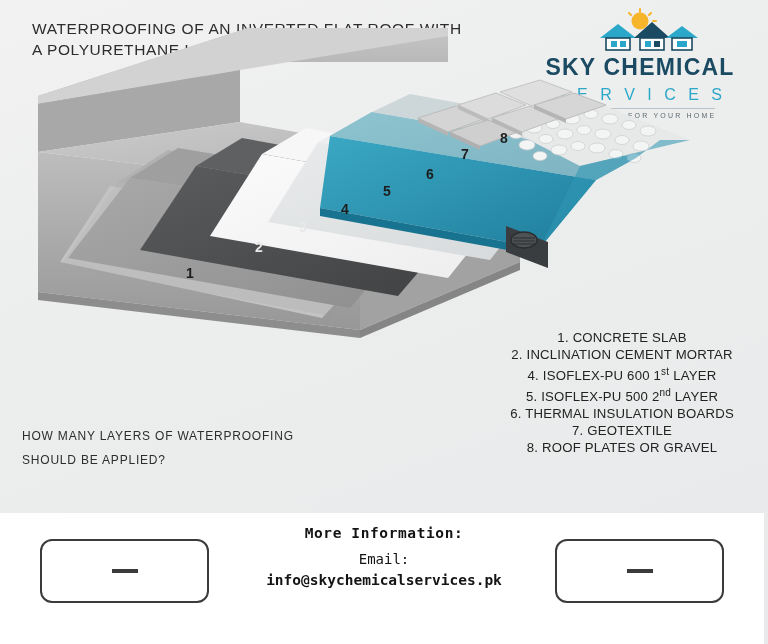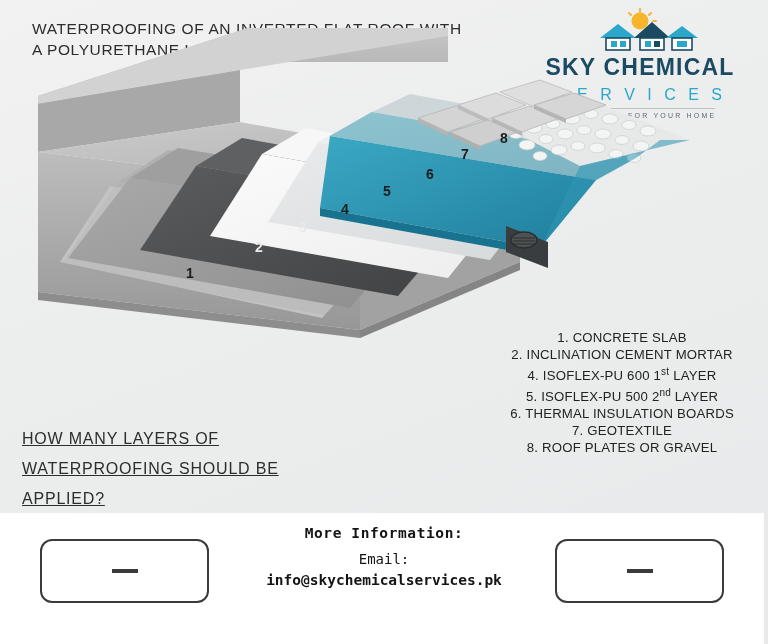--- a/index.html
+++ b/index.html
@@ -98,26 +98,25 @@
   }
   #legend div { white-space: nowrap; }
   #legend sup { font-size: 10px; }
 
   
   #question {
     position: absolute;
     left: 22px;
     top: 424px;
     width: 290px;
-    font-size: 16px;
-    line-height: 30px;
+    font-size: 12px;
+    line-height: 24px;
     letter-spacing: 0.8px;
     color: #2d2d2d;
     text-transform: uppercase;
-    text-decoration: underline;
   }
 
   
   #footer {
     position: absolute;
     left: 0;
     top: 513px;
     width: 764px;
     height: 131px;
     background: #ffffff;

